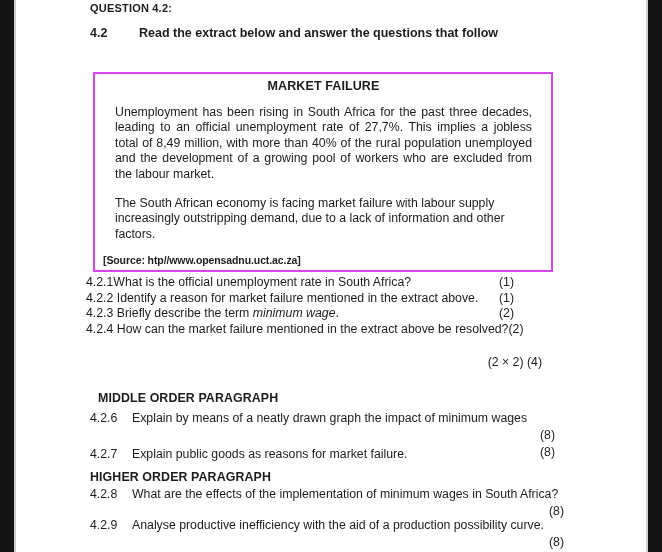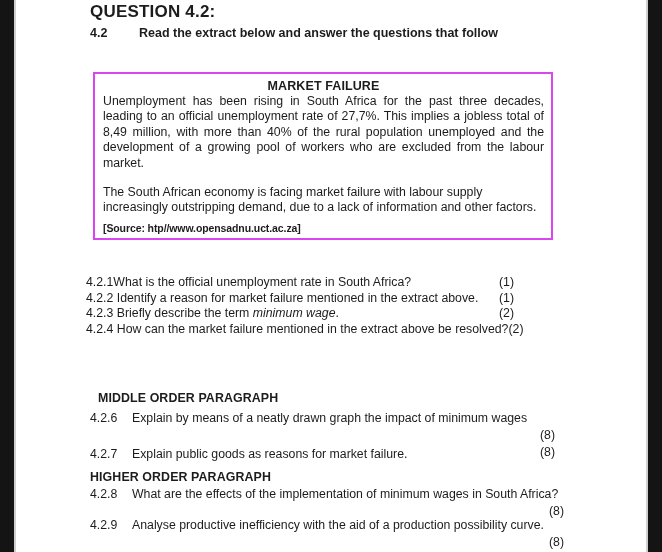--- a/index.html
+++ b/index.html
@@ -46,21 +46,21 @@
     bottom: 0;
     background: #ffffff;
     z-index: 1;
   }
 
   
   .q-heading {
     position: absolute;
     left: 74px;
     top: 2px;
-    font-size: 17px;
+    font-size: 11px;
     font-weight: bold;
     letter-spacing: 0.2px;
   }
 
   .instruction-row {
     position: absolute;
     left: 74px;
     top: 26px;
     font-size: 12.5px;
     font-weight: bold;
@@ -83,21 +83,21 @@
     text-align: center;
     font-size: 12.5px;
     font-weight: bold;
     letter-spacing: 0.1px;
     margin: 1px 0 1px 0;
   }
   .extract-para {
     font-size: 12.3px;
     line-height: 15.4px;
     text-align: justify;
-    margin: 0;
+    margin: 12px;
   }
   .extract-para.second {
     text-align: left;
     margin-top: 14px;
   }
   .extract-source {
     font-size: 10.5px;
     font-weight: bold;
     margin-top: 6px;
     letter-spacing: -0.1px;
@@ -211,20 +211,21 @@
       <span class="marks">(2)</span>
     </div>
 
     <div class="q-line">
       <span class="qnum">4.2.4</span><span> How can the market failure mentioned in the extract above be resolved?</span><span class="marks inline">(2)</span>
     </div>
 
 
   </div>
 
+  <div class="marks-right">(2 × 2) (4)</div>
 
   <div class="section-head sec-mid">MIDDLE ORDER PARAGRAPH</div>
 
   <div class="sec-item item-426">
     <span class="qnum">4.2.6</span><span>Explain by means of a neatly drawn graph the impact of minimum wages</span>
   </div>
   <div class="sec-mark mark-426">(8)</div>
 
   <div class="sec-item item-427">
     <span class="qnum">4.2.7</span><span>Explain public goods as reasons for market failure.</span>

